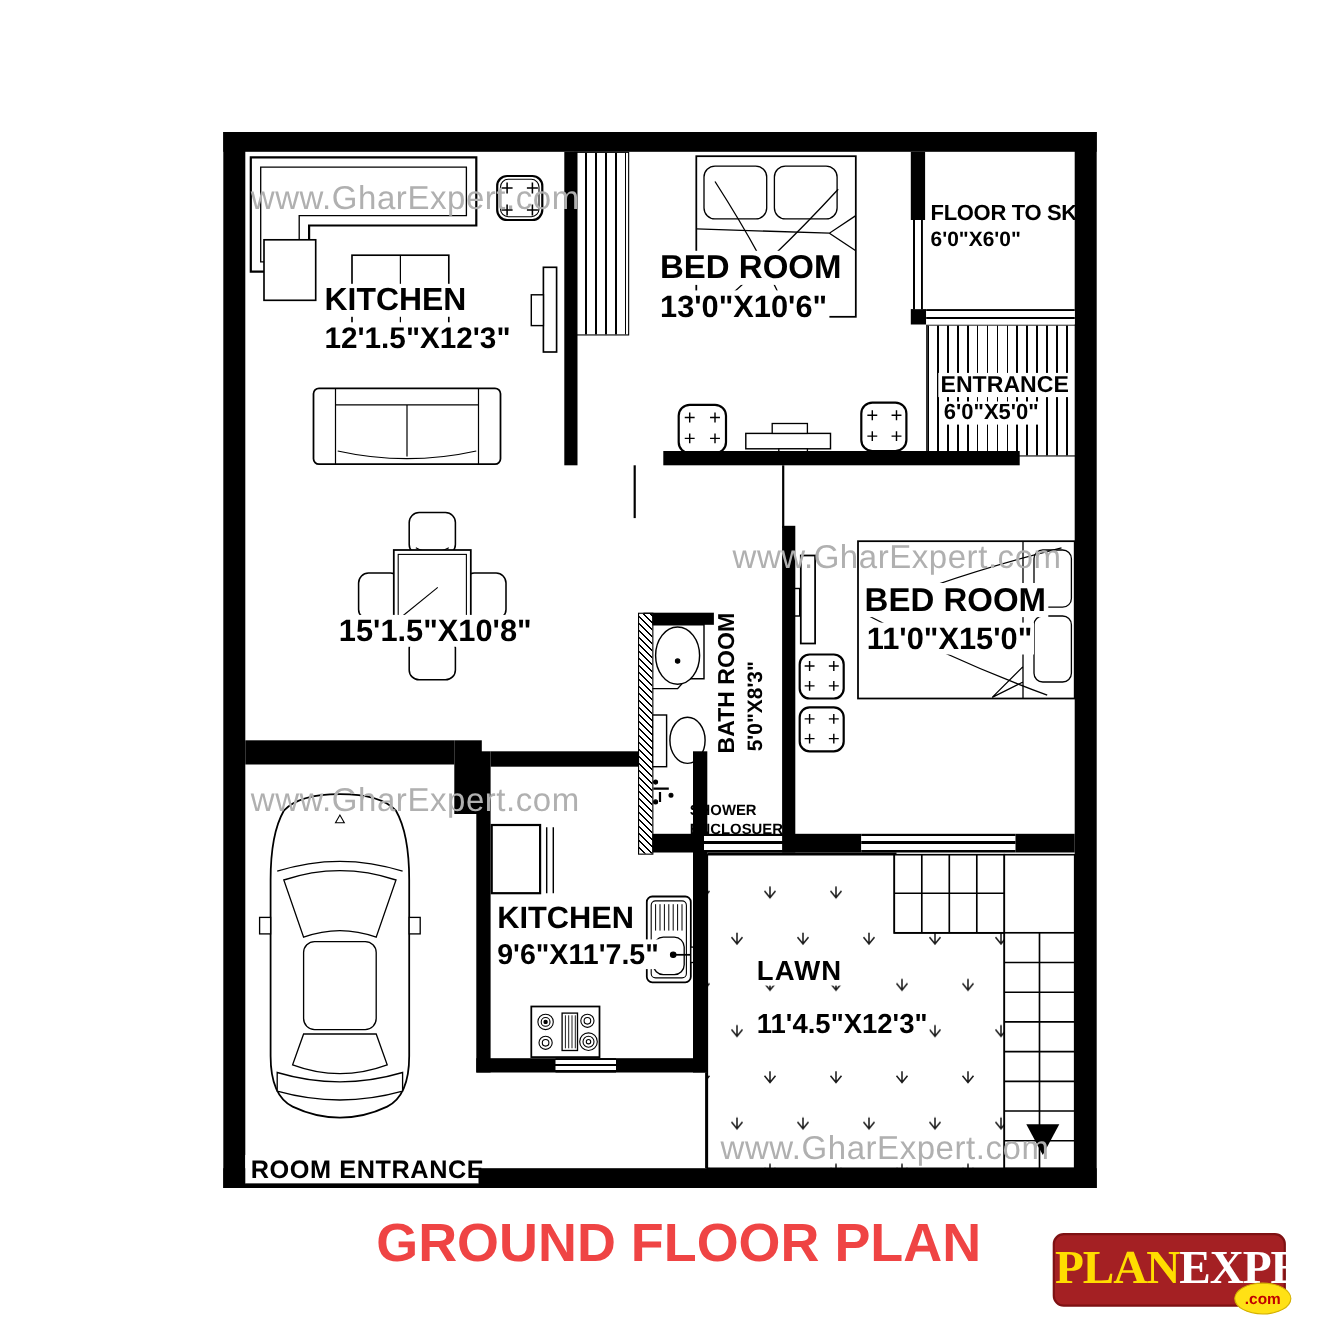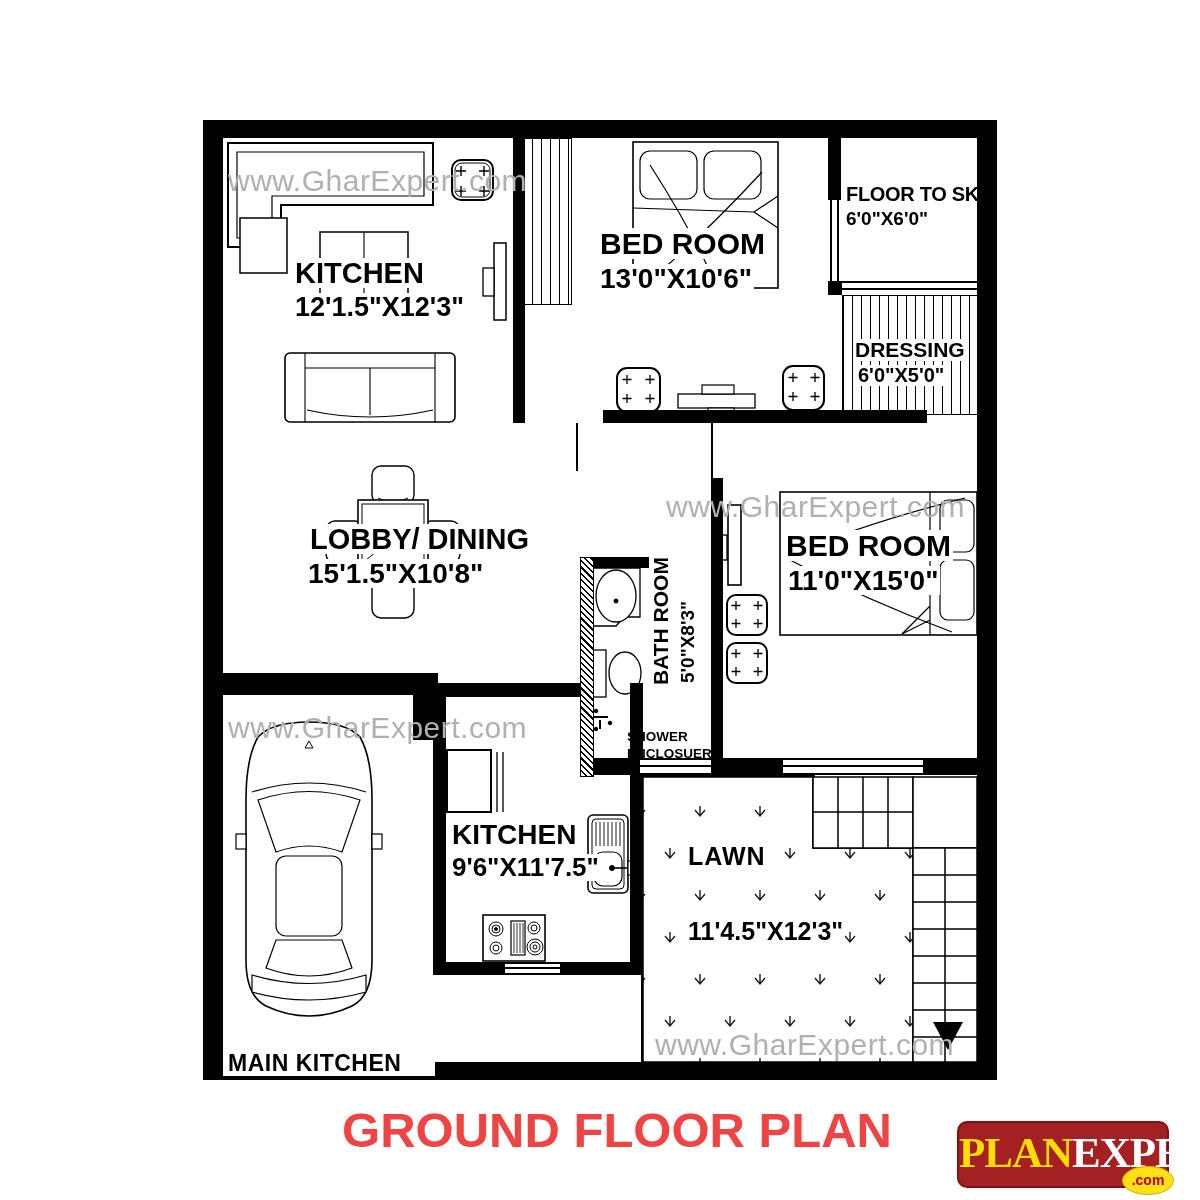--- a/index.html
+++ b/index.html
@@ -240,44 +240,43 @@
 
   <div class="label" style="left:293px;top:258px;font-size:29px;">KITCHEN</div>
   <div class="label" style="left:293px;top:293px;font-size:27px;">12'1.5"X12'3"</div>
 
   <div class="label" style="left:598px;top:228px;font-size:30px;">BED ROOM</div>
   <div class="label" style="left:598px;top:264px;font-size:28px;">13'0"X10'6"</div>
 
   <div class="label nobg" style="left:844px;top:184px;font-size:20px;letter-spacing:-0.3px;">FLOOR TO SKY</div>
   <div class="label nobg" style="left:844px;top:209px;font-size:19px;">6'0"X6'0"</div>
 
-  <div class="label" style="left:853px;top:339px;font-size:21px;">DRESSING</div>
+  <div class="label" style="left:853px;top:339px;font-size:21px;">ENTRANCE</div>
   <div class="label" style="left:856px;top:365px;font-size:20px;">6'0"X5'0"</div>
 
-  <div class="label" style="left:308px;top:524px;font-size:29px;">LOBBY/ DINING</div>
   <div class="label" style="left:306px;top:559px;font-size:28px;">15'1.5"X10'8"</div>
 
   <div class="label" style="left:784px;top:530px;font-size:30px;">BED ROOM</div>
   <div class="label" style="left:786px;top:566px;font-size:28px;">11'0"X15'0"</div>
 
   <div class="vlabel" style="left:649px;top:688px;font-size:21px;">BATH ROOM</div>
   <div class="vlabel" style="left:677px;top:686px;font-size:19px;">5'0"X8'3"</div>
 
   <div style="position:absolute;left:627px;top:708px;z-index:40;font-weight:bold;font-size:13.5px;line-height:17px;color:#000;margin-top:20px;">
     <div>SHOWER</div>
     <div>ENCLOSUERS</div>
   </div>
 
   <div class="label" style="left:450px;top:820px;font-size:28px;">KITCHEN</div>
   <div class="label" style="left:450px;top:854px;font-size:26px;">9'6"X11'7.5"</div>
 
-  <div class="label" style="left:686px;top:843px;font-size:25px;letter-spacing:1px;">LAWN</div>
+  <div class="label" style="left:686px;top:870px;font-size:25px;letter-spacing:1px;">LAWN</div>
   <div class="label" style="left:686px;top:918px;font-size:25px;">11'4.5"X12'3"</div>
 
-  <div class="label nobg" style="left:226px;top:1052px;font-size:23px;letter-spacing:.5px;z-index:41;">MAIN KITCHEN</div>
+  <div class="label nobg" style="left:226px;top:1052px;font-size:23px;letter-spacing:.5px;z-index:41;">ROOM ENTRANCE</div>
 
   <div class="wm" style="left:228px;top:164px;">www.GharExpert.com</div>
   <div class="wm" style="left:666px;top:490px;">www.GharExpert.com</div>
   <div class="wm" style="left:228px;top:711px;">www.GharExpert.com</div>
   <div class="wm" style="left:655px;top:1028px;">www.GharExpert.com</div>
 
   <div id="plan-title">GROUND FLOOR PLAN</div>
 
   <div id="logo">
     <span class="word"><span class="ghar">PLAN</span><span class="expert">EXPERT</span></span>

